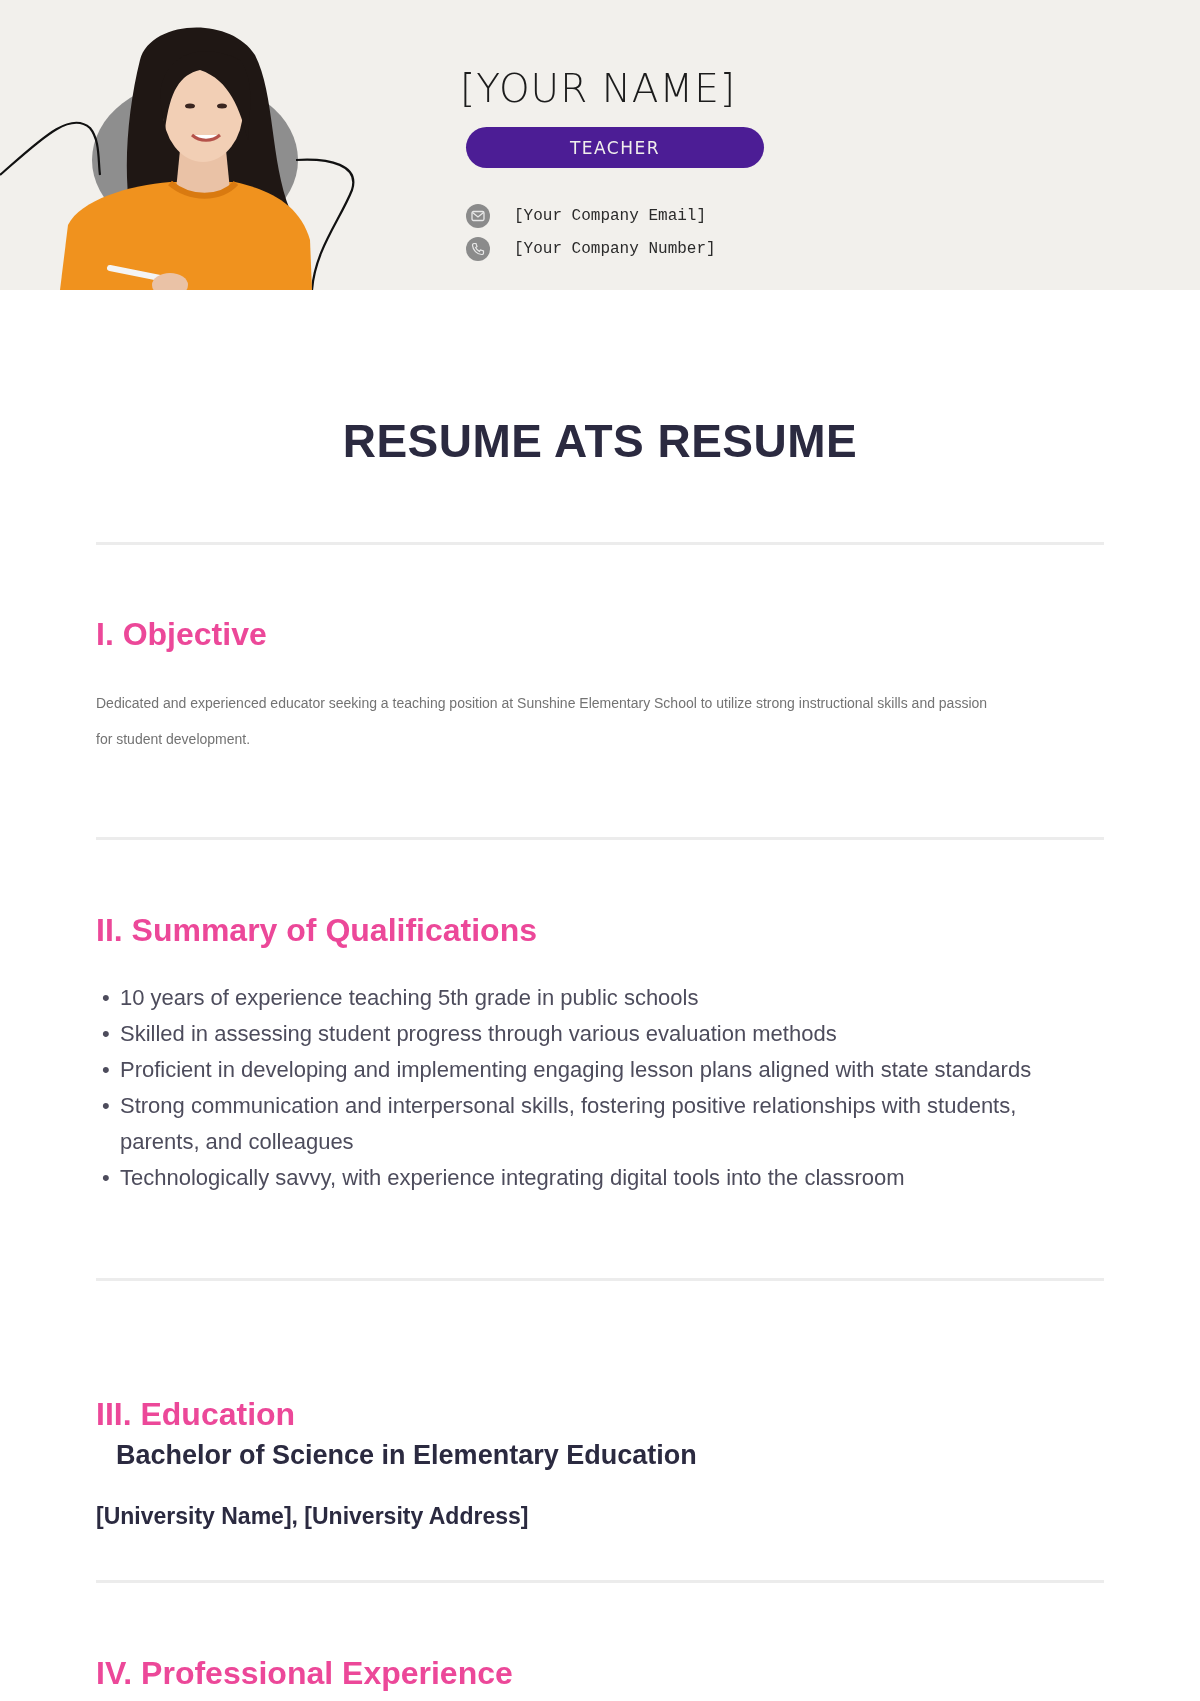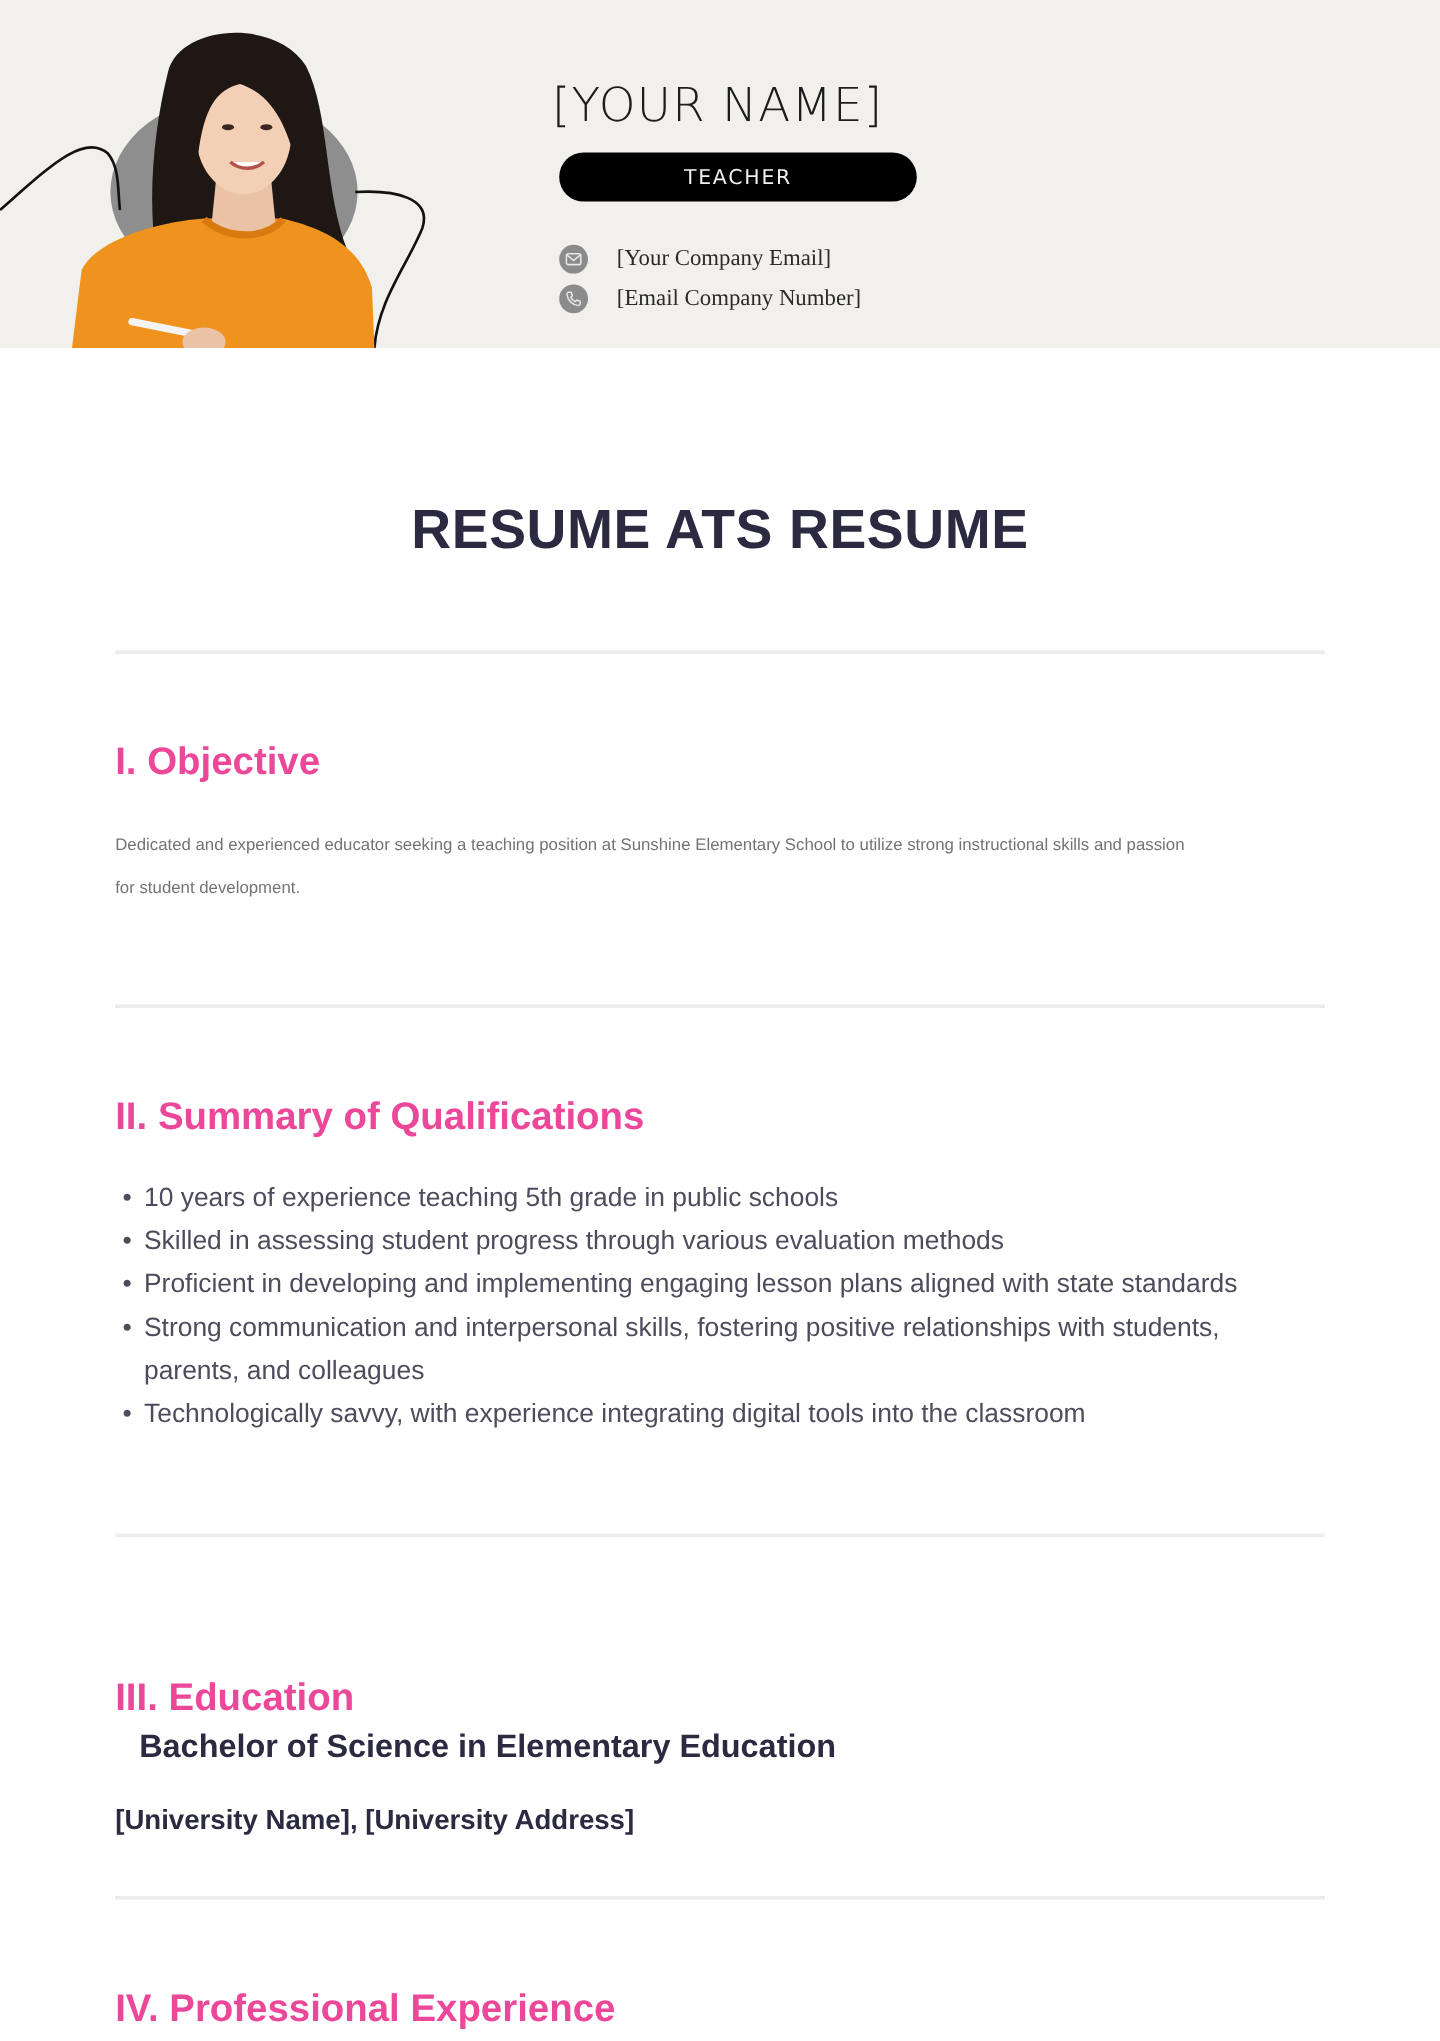--- a/index.html
+++ b/index.html
@@ -13,32 +13,32 @@
   .photo-wrap { position: absolute; left: 0; top: 0; width: 380px; height: 290px; }
   .photo-wrap svg { position: absolute; left: 0; top: 0; }
 
   .name {
     position: absolute; left: 460px; top: 66px;
     font-family: "DejaVu Sans", sans-serif; font-weight: 300;
     font-size: 39px; letter-spacing: 1px; color: #1c1c1c;
   }
   .role-pill {
     position: absolute; left: 466px; top: 127px; width: 298px; height: 41px;
-    border-radius: 21px; background: #000000; color: #f0efec;
+    border-radius: 21px; background: #4c1d95; color: #f0efec;
     font-family: "DejaVu Sans", sans-serif; font-size: 17px; letter-spacing: 1.5px;
     display: flex; align-items: center; justify-content: center;
   }
   .contact { position: absolute; left: 466px; display: flex; align-items: center; }
   .contact.email { top: 204px; }
   .contact.phone { top: 237px; }
   .contact .ic {
     width: 24px; height: 24px; border-radius: 50%; background: #8b8b8b;
     display: flex; align-items: center; justify-content: center; margin-right: 24px;
   }
-  .contact .txt { font-family: Liberation Serif, serif; font-size: 19px; color: #2a2a2a; }
+  .contact .txt { font-family: Liberation Mono, monospace; font-size: 16px; color: #2a2a2a; }
 
   .doc-title {
     position: absolute; left: 0; width: 1200px; top: 414px; text-align: center;
     font-size: 46px; font-weight: 700; color: #2b2a40; letter-spacing: 0.5px;
   }
   .rule { position: absolute; left: 96px; width: 1008px; height: 3px; background: #ececec; }
 
   .h2 { position: absolute; left: 96px; font-size: 32px; font-weight: 700; color: #ec4899; }
   .h3 { position: absolute; left: 96px; font-size: 27px; font-weight: 700; color: #2b2a40; }
   .h4 { position: absolute; left: 96px; font-size: 23px; font-weight: 700; color: #2b2a40; }
@@ -99,21 +99,21 @@
         </svg>
     </span>
     <span class="txt">[Your Company Email]</span>
   </div>
   <div class="contact phone">
     <span class="ic">
       <svg width="14" height="14" viewBox="0 0 14 14">
           <path d="M3 1.5 L5 1.5 L6 4.5 L4.6 5.6 C5.4 7.4 6.6 8.6 8.4 9.4 L9.5 8 L12.5 9 L12.5 11 C12.5 12 11.6 12.6 10.6 12.5 C5.8 12 2 8.2 1.5 3.4 C1.4 2.4 2 1.5 3 1.5 Z" fill="none" stroke="#e8e8e8" stroke-width="1.2"></path>
         </svg>
     </span>
-    <span class="txt">[Email Company Number]</span>
+    <span class="txt">[Your Company Number]</span>
   </div>
 </div>
 
 <div class="doc-title">RESUME ATS RESUME</div>
 <div class="rule" style="top:542px;"></div>
 
 <div class="h2" style="top:616px;">I. Objective</div>
 <div class="para" style="top:685px;">Dedicated and experienced educator seeking a teaching position at Sunshine Elementary School to utilize strong instructional skills and passion for student development.</div>
 <div class="rule" style="top:837px;"></div>
 

